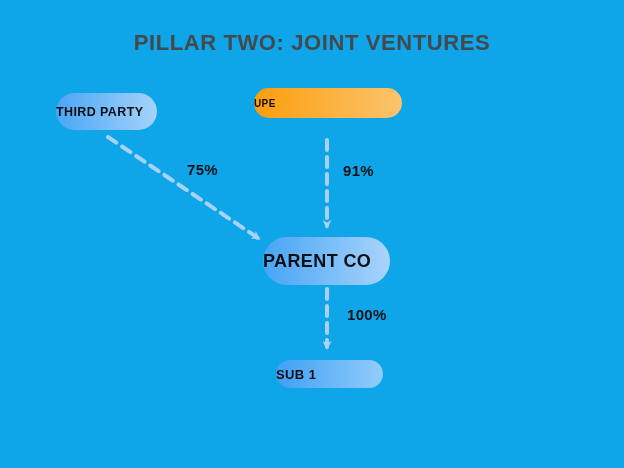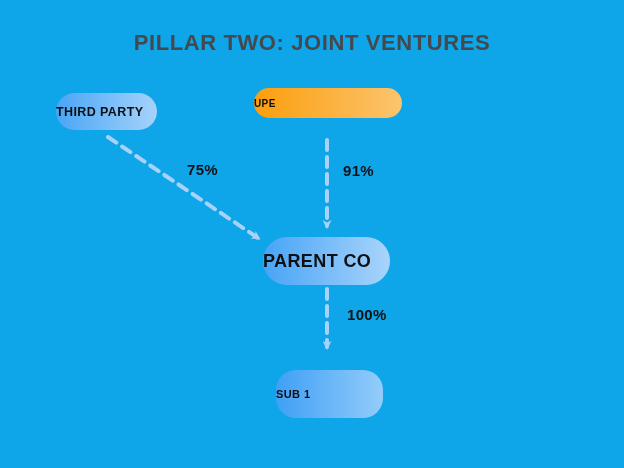--- a/index.html
+++ b/index.html
@@ -54,24 +54,24 @@
     border-radius: 23px;
     font-size: 10px;
   }
   .node-parent-co {
     left: 263px; top: 237px;
     width: 127px; height: 48px;
     border-radius: 24px;
     font-size: 18px;
   }
   .node-sub-1 {
-    left: 276px; top: 370px;
-    width: 107px; height: 48px;
+    left: 276px; top: 360px;
+    width: 107px; height: 28px;
     border-radius: 20px;
-    font-size: 11px;
+    font-size: 13px;
   }
   .edge-label {
     position: absolute;
     font-size: 15px;
     font-weight: 700;
     color: #101214;
     letter-spacing: 0.3px;
   }
   .label-15 { left: 187px; top: 161px; }
   .label-85 { left: 343px; top: 162px; }

